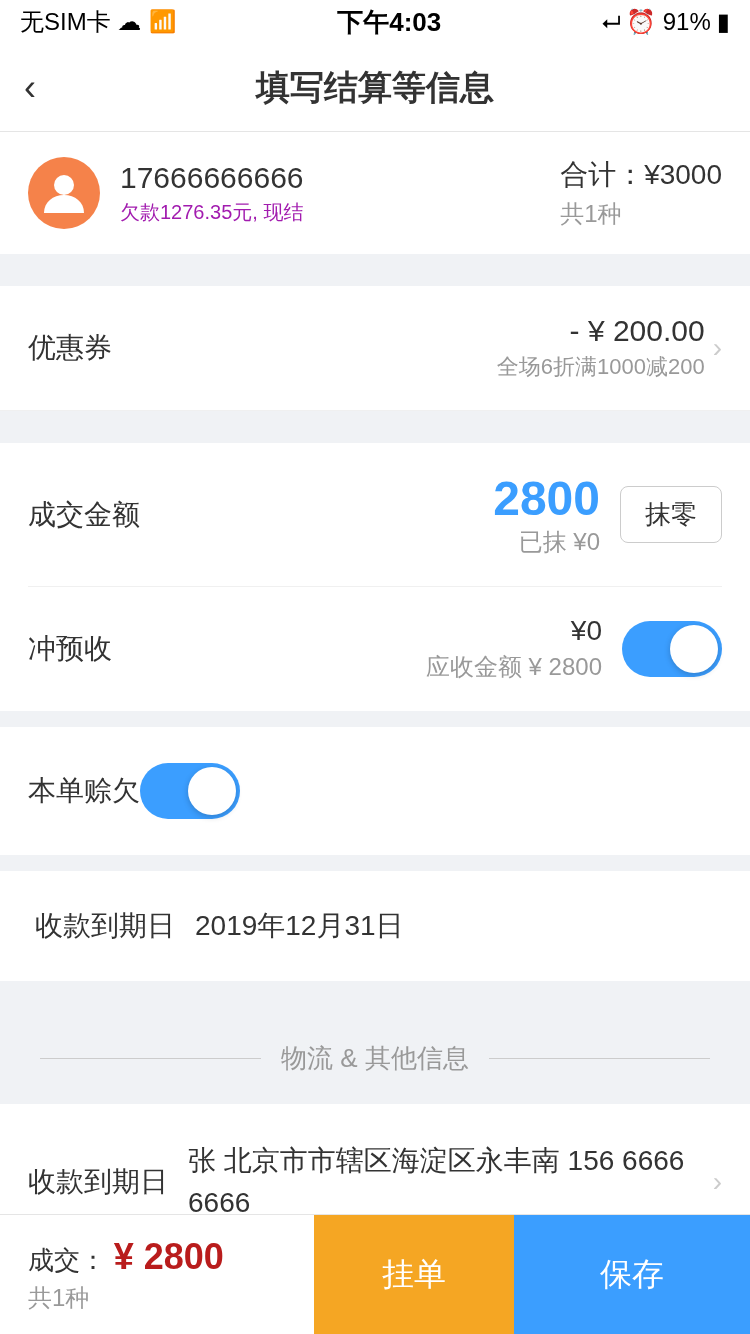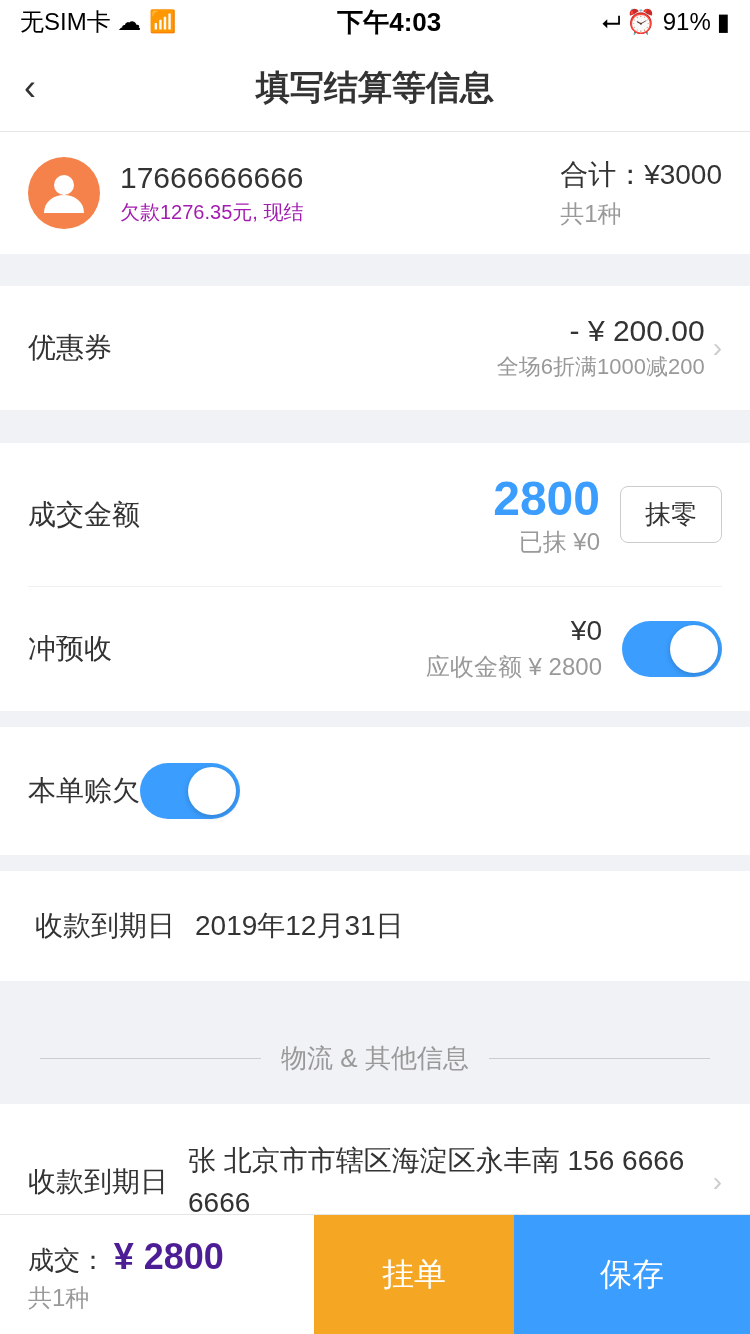--- a/index.html
+++ b/index.html
@@ -358,21 +358,21 @@
       padding: 0 28px;
       flex: 1;
     }
     .bottom-total-label {
       font-size: 26px;
       color: #333;
     }
     .bottom-total-amount {
       font-size: 36px;
       font-weight: 600;
-      color: #4c1d95;
+      color: #b91c1c;
     }
     .bottom-sub {
       font-size: 24px;
       color: #999;
       margin-top: 4px;
     }
     .bottom-actions {
       display: flex;
       height: 100%;
     }

